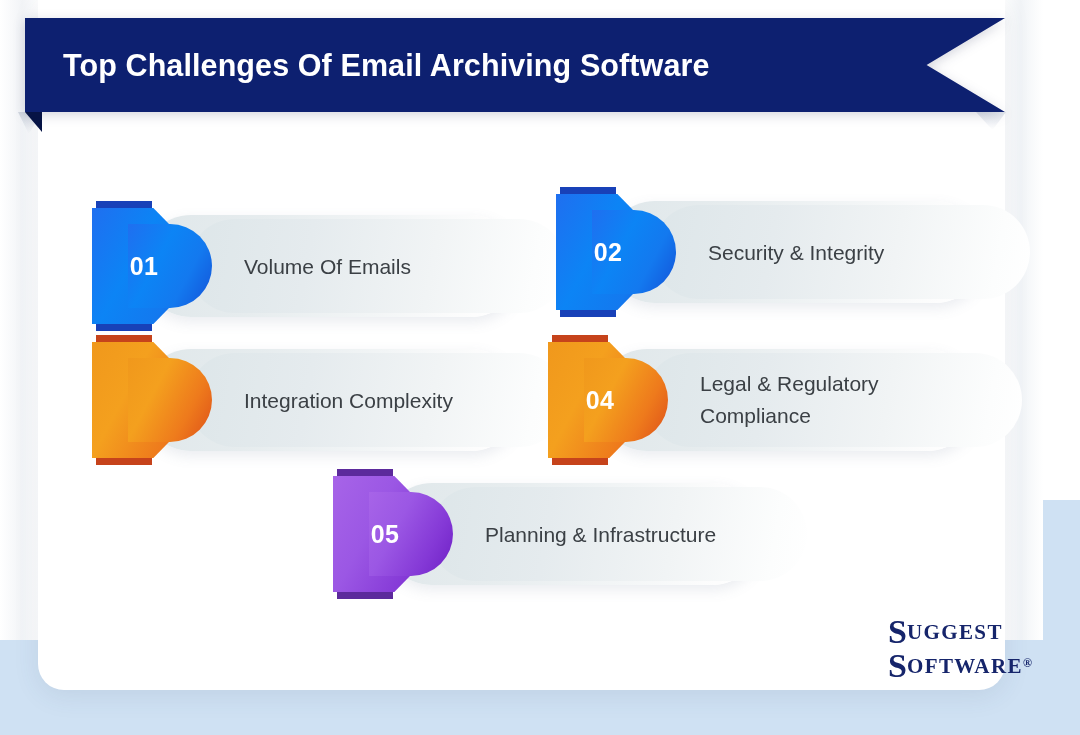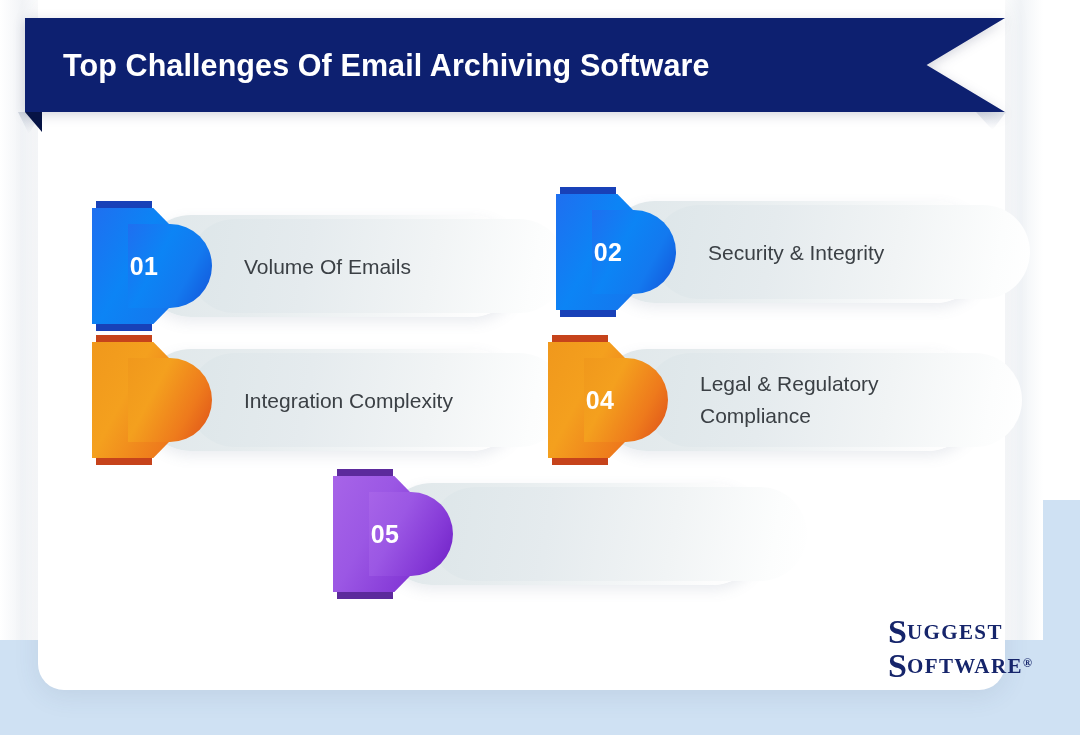--- a/index.html
+++ b/index.html
@@ -304,20 +304,21 @@
     <div class="card-body">
       <div class="card-body-inner"></div>
     </div>
     <div class="ribbon">
       <div class="ribbon-fold-top"></div>
       <div class="ribbon-fold-bot"></div>
       <div class="ribbon-main"></div>
       <div class="ribbon-round"></div>
       <div class="ribbon-num">05</div>
     </div>
+    <div class="card-label">Planning &amp; Infrastructure</div>
   </div>
 
   <div class="logo">
     <div class="logo-row logo-row2">
       <span class="logo-cap">S</span><span class="logo-rest">UGGEST</span>
     </div>
     <div class="logo-row">
       <span class="logo-cap">S</span><span class="logo-rest">OFTWARE</span><span class="logo-reg">®</span>
     </div>
   </div>

